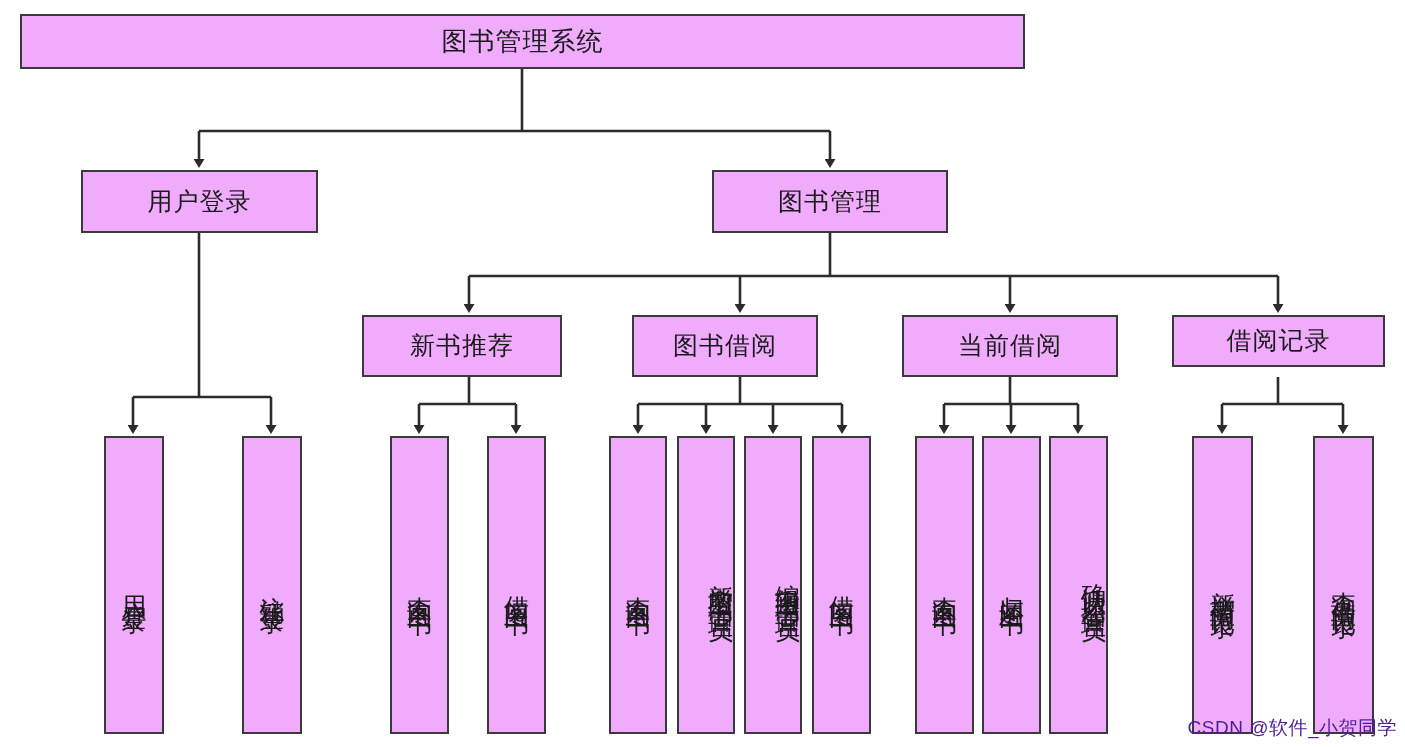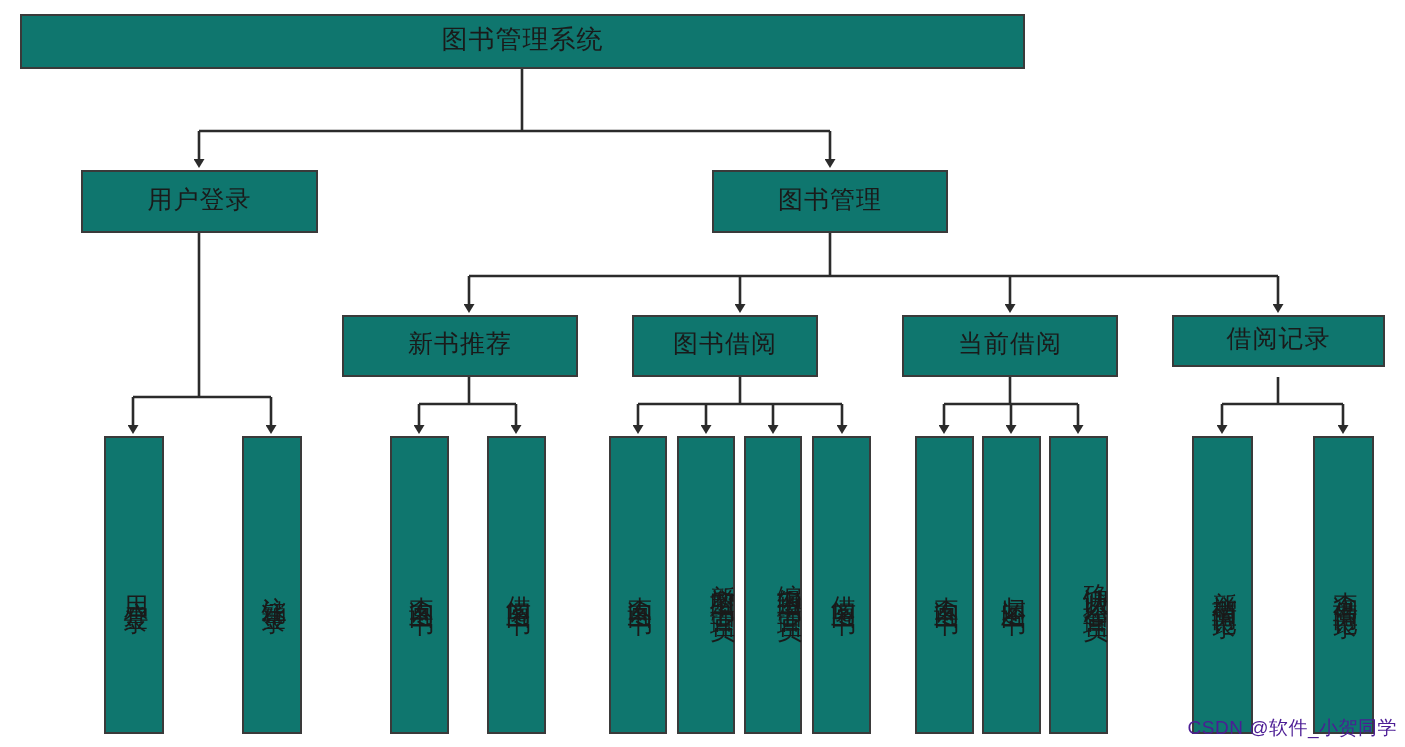--- a/index.html
+++ b/index.html
@@ -19,26 +19,25 @@
     position: absolute;
     left: 0;
     top: 0;
     width: 1405px;
     height: 747px;
   }
   .node {
     position: absolute;
     box-sizing: border-box;
     border: 2.5px solid #3a3a3a;
-    background: #0f766e;
+    background: #f0abfc;
     display: flex;
     align-items: center;
     justify-content: center;
     color: #1a1a1a;
-    font-family: Liberation Mono, monospace;
   }
   .node-h {
     font-size: 25px;
     letter-spacing: 1px;
     line-height: 1.1;
   }
   .node-root {
     font-size: 26px;
   }
   .node-v {
@@ -135,21 +134,21 @@
   </div>
 
   <div class="node node-h" style="left:81px; top:170px; width:237px; height:63px;">
     <span>用户登录</span>
   </div>
 
   <div class="node node-h" style="left:712px; top:170px; width:236px; height:63px;">
     <span>图书管理</span>
   </div>
 
-  <div class="node node-h" style="left:342px; top:315px; width:236px; height:62px;">
+  <div class="node node-h" style="left:362px; top:315px; width:200px; height:62px;">
     <span>新书推荐</span>
   </div>
 
   <div class="node node-h" style="left:632px; top:315px; width:186px; height:62px;">
     <span>图书借阅</span>
   </div>
 
   <div class="node node-h" style="left:902px; top:315px; width:216px; height:62px;text-align:right;">
     <span>当前借阅</span>
   </div>

